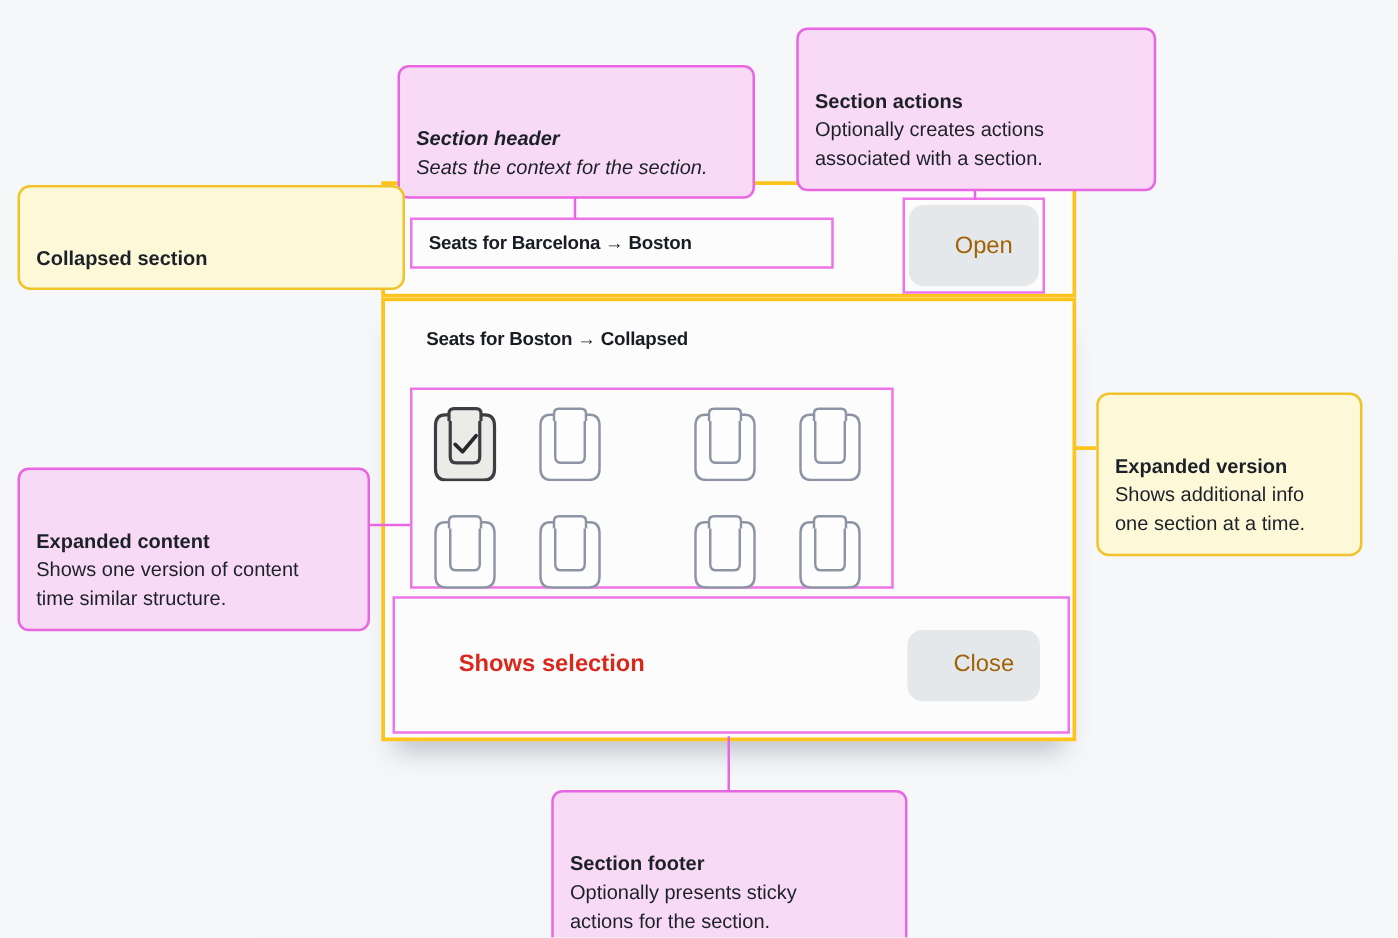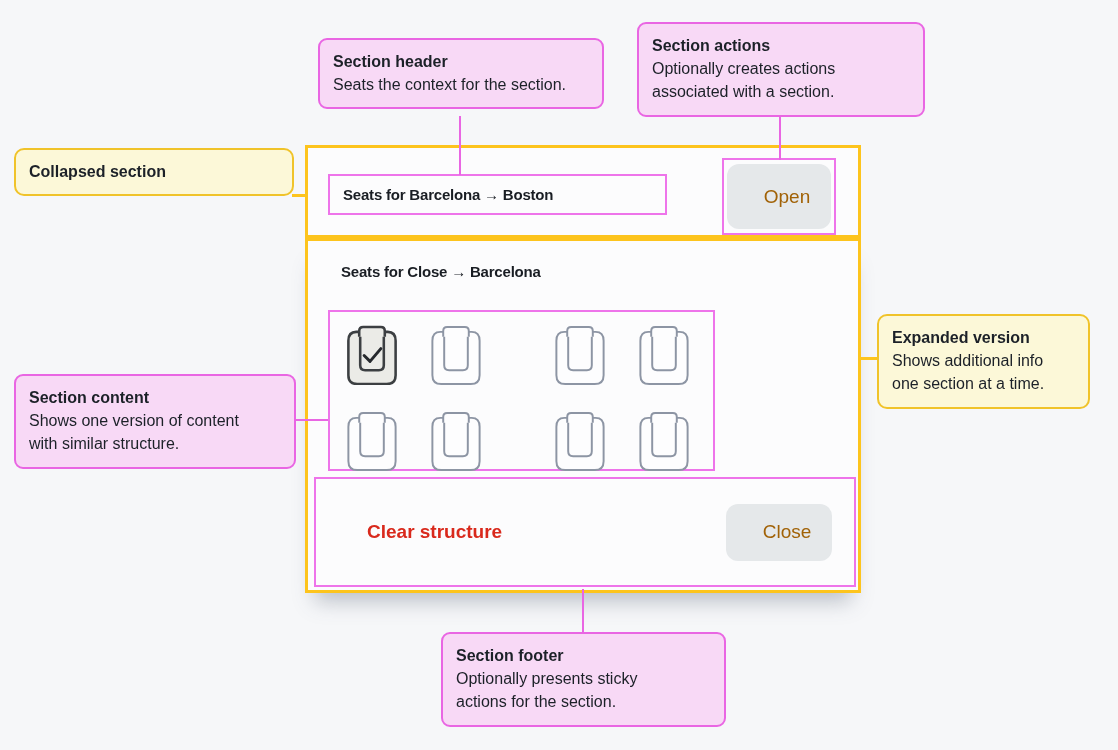--- a/index.html
+++ b/index.html
@@ -48,21 +48,21 @@
   .seat .s-inner{fill:none;stroke:#8d95a4;stroke-width:2;}
   .seat.selected .s-body,.seat.selected .s-tab{fill:#ebebe7;stroke:#3c3f42;stroke-width:2.6;}
   .seat.selected .s-inner{stroke:#3c3f42;stroke-width:2.6;}
   .s-check{fill:none;stroke:#26292d;stroke-width:3;stroke-linecap:round;stroke-linejoin:round;}
   
   .callout{
     position:absolute;box-sizing:border-box;
     border:2px solid;border-radius:9px;padding:10px 13px 11px 13px;
     font-size:16px;line-height:1.45;color:#1c2128;
   }
-  .callout .c-title{font-weight:700;}
+  .callout .c-title{font-weight:700;margin-top:36px;}
   .callout .c-body{white-space:pre-line;}
   .callout.pink{background:#f8d9f6;border-color:#e966e3;}
   .callout.yellow{background:#fcf8d8;border-color:#f0c32a;border-radius:10px;}
   
   .conn{position:absolute;background:#e966e3;}
   .conn.yellow{background:#fdc41d;}
 </style>
 </head>
 <body>
 
@@ -71,21 +71,21 @@
   <div class="comp-box collapsed-box">
     <div class="hl header-hl">
       <span class="card-title">Seats for Barcelona → Boston</span>
     </div>
     <div class="hl open-hl">
       <button class="btn open-btn">Open</button>
     </div>
   </div>
 
   <div class="comp-box expanded-box">
-    <span class="card-title expanded-title">Seats for Close → Barcelona</span>
+    <span class="card-title expanded-title">Seats for Boston → Collapsed</span>
 
     <div class="hl seatmap-hl">
       <div id="seat-grid">
           <div class="seat-row">
             <button class="seat selected"><svg viewBox="0 0 56 62" width="56" height="61">
                 <path class="s-body" d="M4,52 V17 Q4,8 12,8 H44 Q52,8 52,17 V52 Q52,61 43,61 H13 Q4,61 4,52 Z"></path>
                 <path class="s-tab" d="M15,13 V7 Q15,3 19,3 H37 Q41,3 41,7 V13"></path>
                 <path class="s-inner" d="M16,13 V42 Q16,47 21,47 H35 Q40,47 40,42 V13"></path>
                 <path class="s-check" d="M20,32 L26,38 L37,25"></path>
               </svg></button>
@@ -124,57 +124,57 @@
             <button class="seat"><svg viewBox="0 0 56 62" width="56" height="61">
                 <path class="s-body" d="M4,52 V17 Q4,8 12,8 H44 Q52,8 52,17 V52 Q52,61 43,61 H13 Q4,61 4,52 Z"></path>
                 <path class="s-tab" d="M15,13 V7 Q15,3 19,3 H37 Q41,3 41,7 V13"></path>
                 <path class="s-inner" d="M16,13 V42 Q16,47 21,47 H35 Q40,47 40,42 V13"></path>
               </svg></button>
           </div>
         </div>
     </div>
 
     <div class="hl footer-hl">
-      <button class="clear-btn">Clear structure</button>
+      <button class="clear-btn">Shows selection</button>
       <button class="btn close-btn">Close</button>
     </div>
   </div>
 
   <div class="conn" style="left:459px;top:116px;width:2px;height:59px;"></div>
   <div class="conn" style="left:779px;top:117px;width:2px;height:43px;"></div>
   <div class="conn yellow" style="left:292px;top:194px;width:14px;height:3px;"></div>
   <div class="conn yellow" style="left:859px;top:357px;width:18px;height:3px;"></div>
   <div class="conn" style="left:294px;top:419px;width:34px;height:2px;"></div>
   <div class="conn" style="left:582px;top:589px;width:2px;height:44px;"></div>
 
-  <div class="callout pink" style="left:318px;top:38px;width:286px;">
+  <div class="callout pink" style="left:318px;top:52px;width:286px;font-style:italic;">
     <div class="c-title">Section header</div>
     <div class="c-body">Seats the context for the section.</div>
   </div>
 
   <div class="callout pink" style="left:637px;top:22px;width:288px;">
     <div class="c-title">Section actions</div>
     <div class="c-body">Optionally creates actions
 associated with a section.</div>
   </div>
 
-  <div class="callout yellow" style="left:14px;top:148px;width:280px;">
+  <div class="callout yellow" style="left:14px;top:148px;width:310px;">
     <div class="c-title">Collapsed section</div>
   </div>
 
   <div class="callout yellow" style="left:877px;top:314px;width:213px;">
     <div class="c-title">Expanded version</div>
     <div class="c-body">Shows additional info
 one section at a time.</div>
   </div>
 
   <div class="callout pink" style="left:14px;top:374px;width:282px;">
-    <div class="c-title">Section content</div>
+    <div class="c-title">Expanded content</div>
     <div class="c-body">Shows one version of content
-with similar structure.</div>
+time similar structure.</div>
   </div>
 
   <div class="callout pink" style="left:441px;top:632px;width:285px;">
     <div class="c-title">Section footer</div>
     <div class="c-body">Optionally presents sticky
 actions for the section.</div>
   </div>
 
 </div>
 

